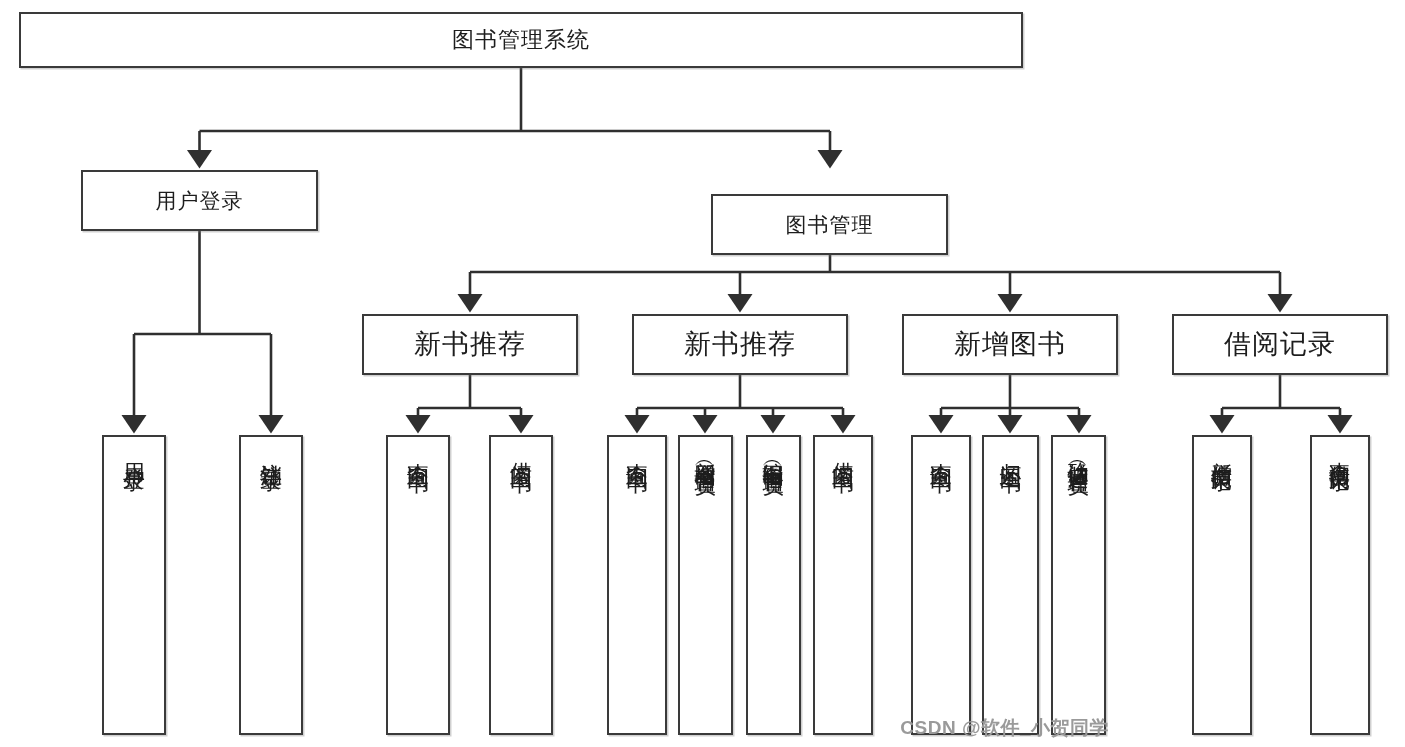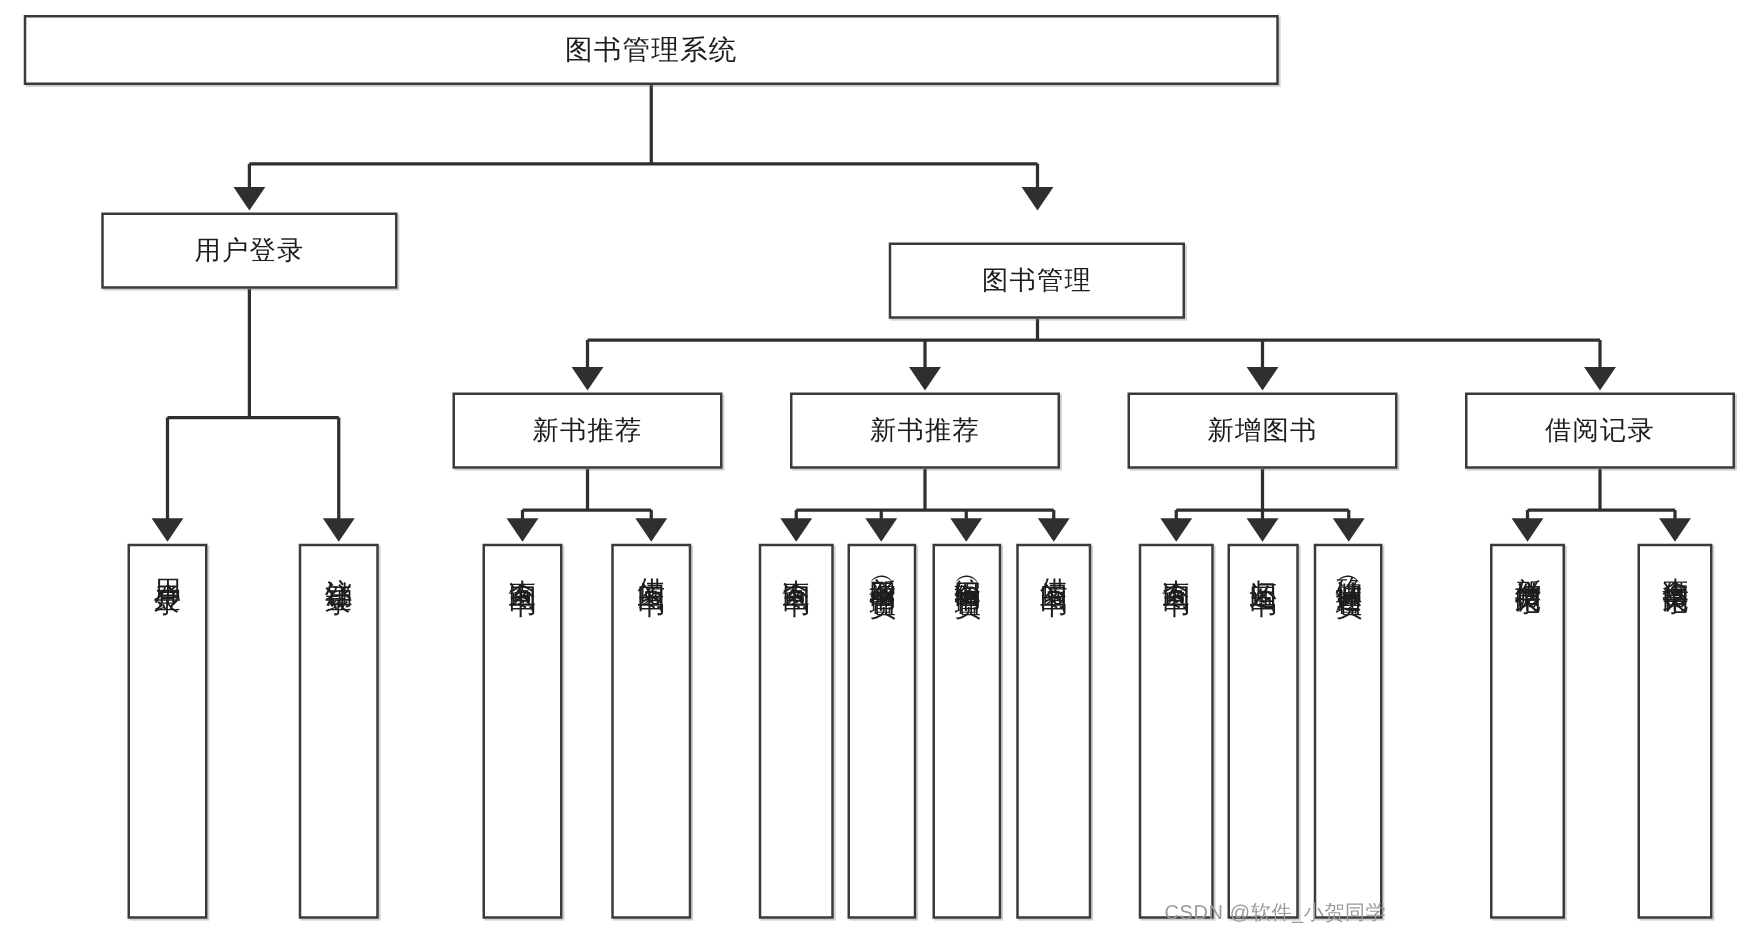--- a/index.html
+++ b/index.html
@@ -38,21 +38,21 @@
   
   .node.root{left:19px;top:12px;width:1004px;height:56px;}
   .node.root .lbl{font-size:22px;}
 
   
   .node.t2{top:170px;height:61px;}
   .node.t2 .lbl{font-size:21px;}
 
   
   .node.t3{top:314px;height:61px;}
-  .node.t3 .lbl{font-size:21px;}
+  .node.t3 .lbl{font-size:27px;}
 
   
   .node.leaf{
     top:435px;height:300px;
     align-items:flex-start;
     justify-content:center;
     padding-top:8px;
   }
   .node.leaf .lbl{
     writing-mode:vertical-rl;
@@ -62,25 +62,26 @@
     line-height:1;
     white-space:nowrap;
     text-align:left;
   }
   .node.leaf.tall .lbl{font-size:21px;letter-spacing:2px;}
 
   
   #watermark{
     position:absolute;
     right:14px;bottom:6px;
-    font-size:16px;
+    font-size:19px;
     color:#9a9a9a;
     letter-spacing:.5px;
     white-space:nowrap;
     user-select:none;
+    font-weight:bold;
   }
 </style>
 </head>
 <body>
 
 <div id="stage">
 
   <svg id="wires" viewBox="0 0 1405 747" xmlns="http://www.w3.org/2000/svg">
     <defs>
       <marker id="arw" markerWidth="11" markerHeight="11" refX="3.2" refY="5.5" orient="auto" markerUnits="strokeWidth">

